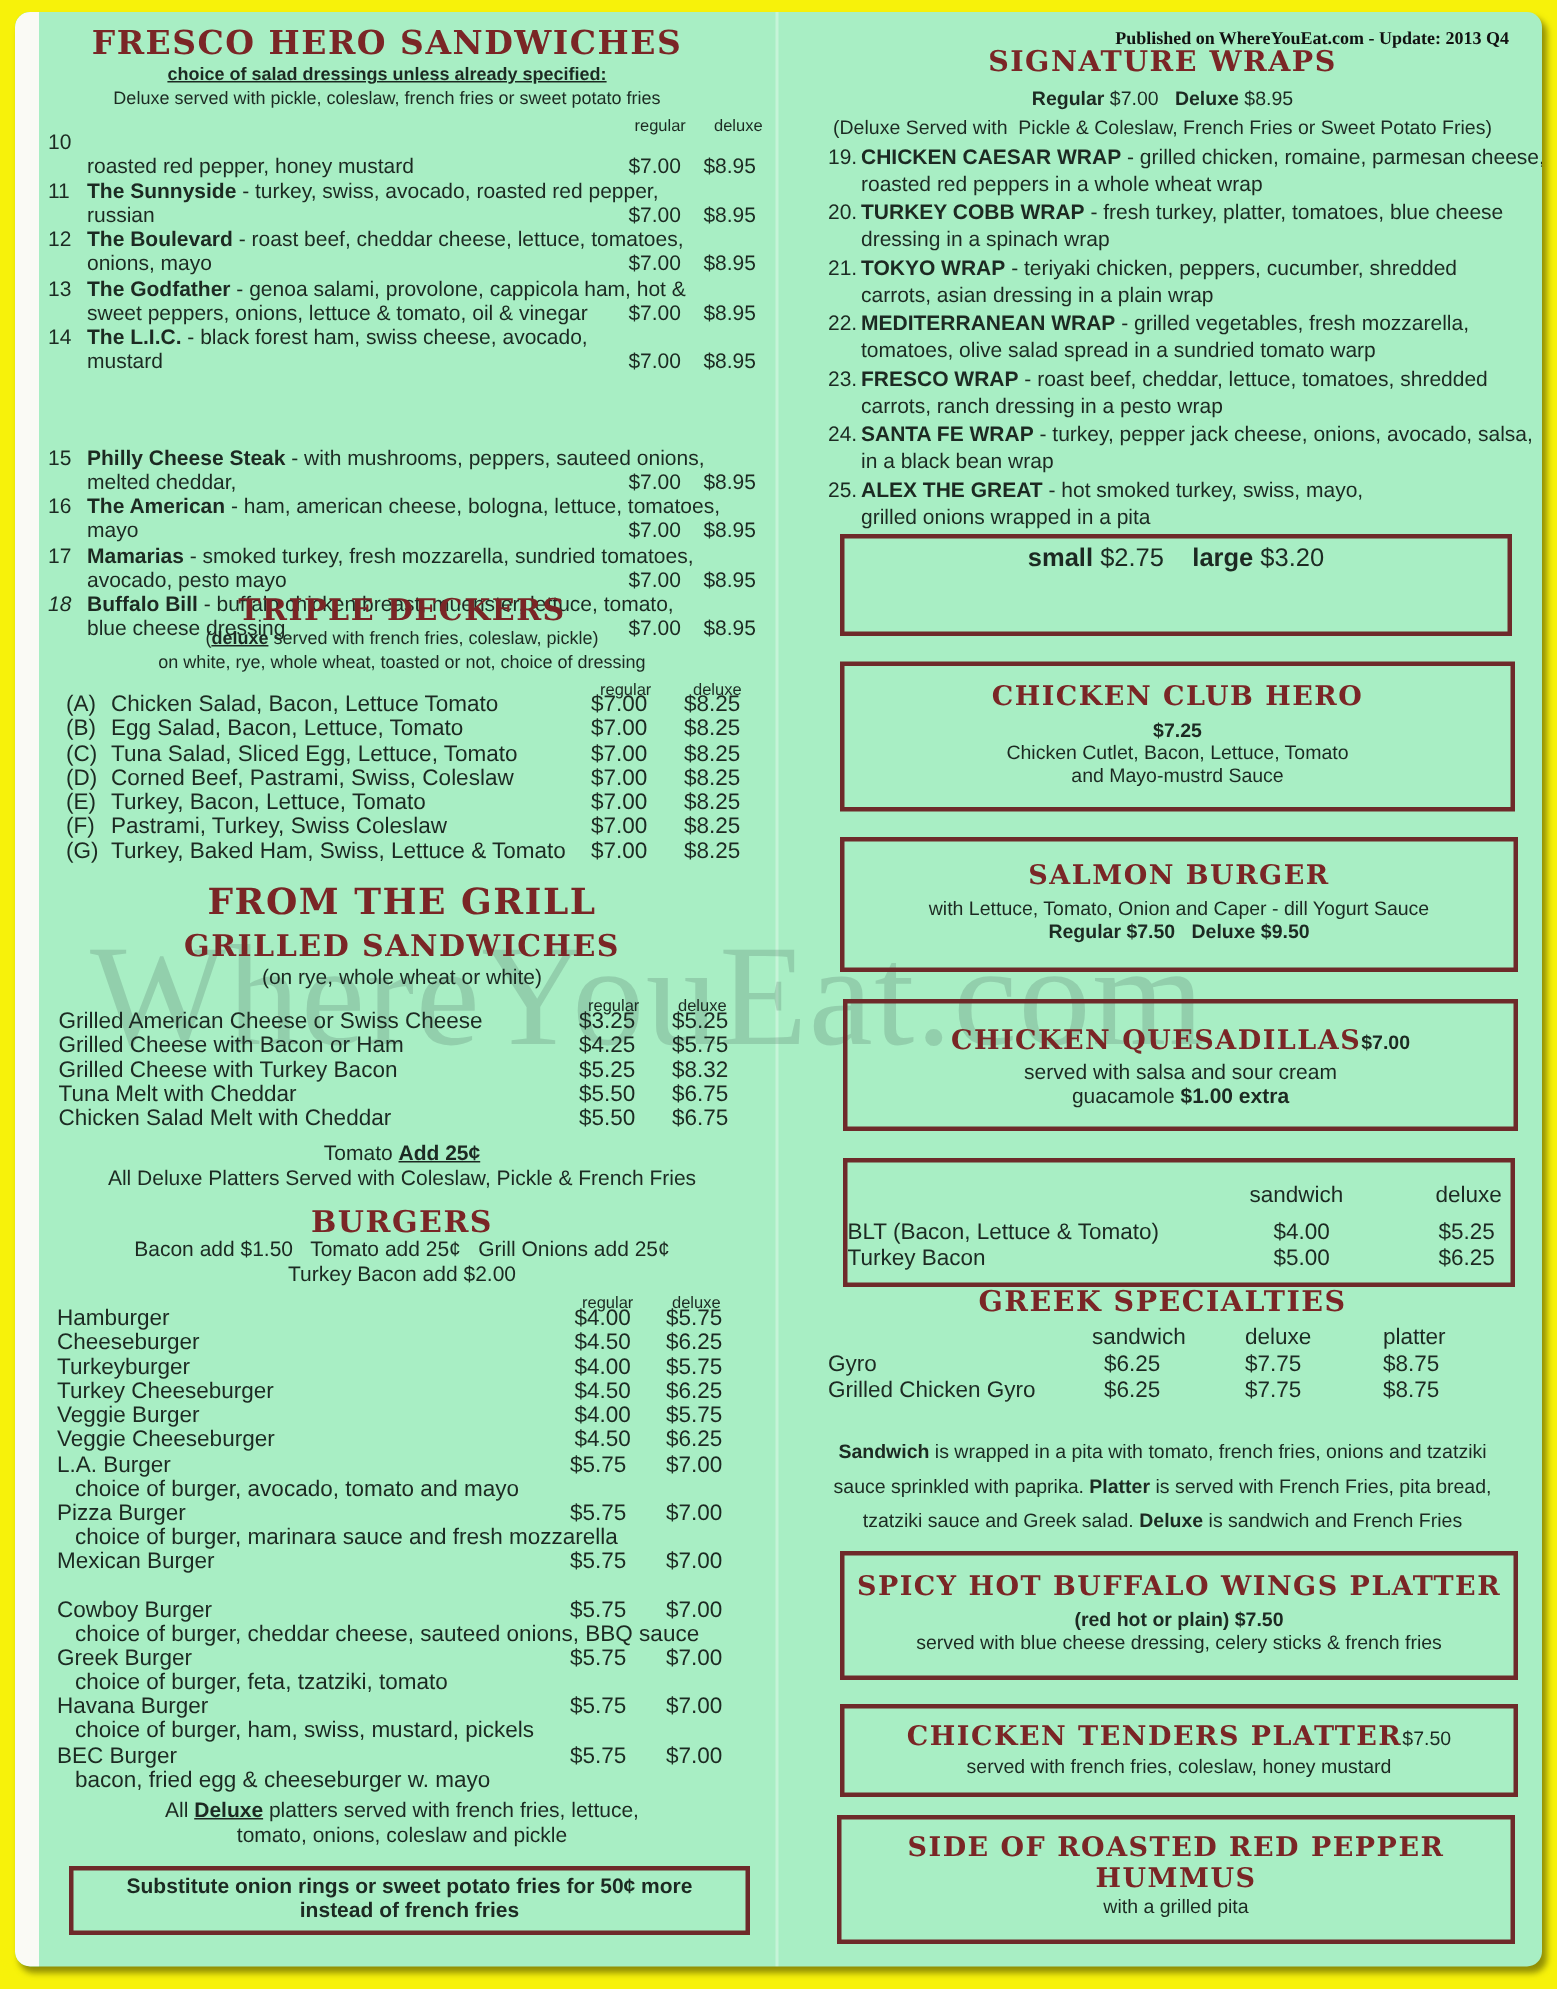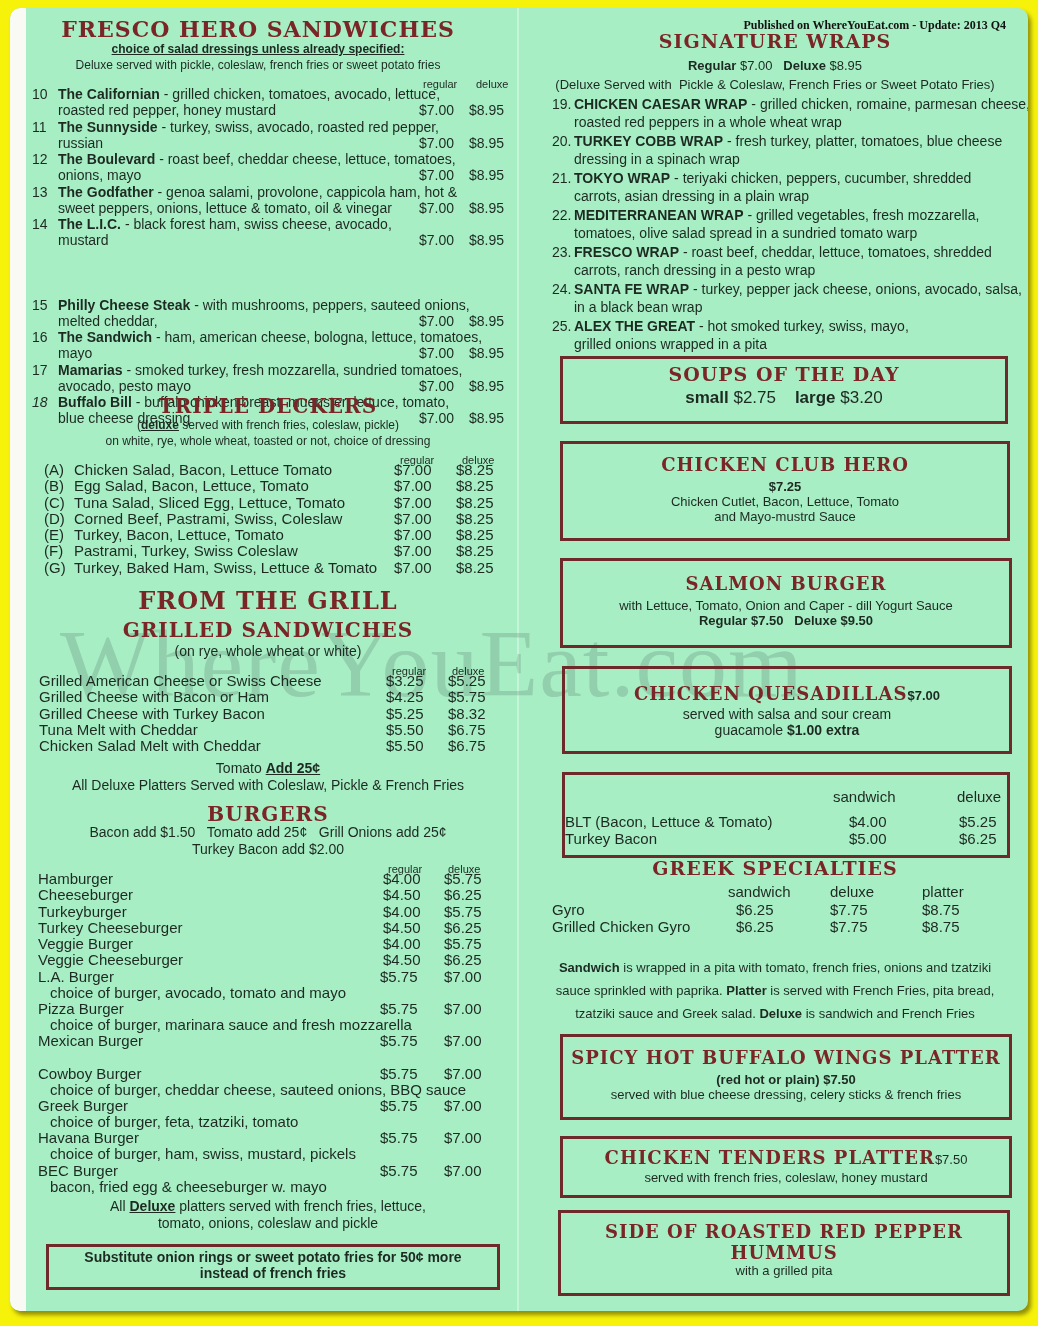--- a/index.html
+++ b/index.html
@@ -31,21 +31,20 @@
 
   <div class="col left">
     <div class="title" style="position:absolute;top:8px;left:0;width:460px;font-size:22px;">FRESCO HERO SANDWICHES</div>
     <div class="sub ul" style="position:absolute;top:34px;left:0;width:460px;font-size:12px;">choice of salad dressings unless already specified:</div>
     <div class="sub" style="position:absolute;top:50px;left:0;width:460px;font-size:12px;">Deluxe served with pickle, coleslaw, french fries or sweet potato fries</div>
     <div class="colhead" style="top:70px;left:395px;">regular</div>
     <div class="colhead" style="top:70px;left:448px;">deluxe</div>
     <div id="fresco-list" style="position:absolute;top:78px;left:0;width:480px;">
         <div class="row" style="height:32.5px;">
           <span style="position:absolute;left:4px;top:0;">10</span>
-          <span style="position:absolute;left:30px;top:0;white-space:nowrap;"><span style="font-weight:bold;">The Californian</span><span> - grilled chicken, tomatoes, avocado, lettuce,</span></span>
           <span style="position:absolute;left:30px;top:16px;white-space:nowrap;">roasted red pepper, honey mustard</span>
           <span style="position:absolute;right:54px;top:16px;">$7.00</span>
           <span style="position:absolute;right:4px;top:16px;">$8.95</span>
         </div>
         <div class="row" style="height:32.5px;">
           <span style="position:absolute;left:4px;top:0;">11</span>
           <span style="position:absolute;left:30px;top:0;white-space:nowrap;"><span style="font-weight:bold;">The Sunnyside</span><span> - turkey, swiss, avocado, roasted red pepper,</span></span>
           <span style="position:absolute;left:30px;top:16px;white-space:nowrap;">russian</span>
           <span style="position:absolute;right:54px;top:16px;">$7.00</span>
           <span style="position:absolute;right:4px;top:16px;">$8.95</span>
@@ -73,21 +72,21 @@
         </div>
         <div class="row" style="height:32.5px;margin-top:48px;">
           <span style="position:absolute;left:4px;top:0;">15</span>
           <span style="position:absolute;left:30px;top:0;white-space:nowrap;"><span style="font-weight:bold;">Philly Cheese Steak</span><span> - with mushrooms, peppers, sauteed onions,</span></span>
           <span style="position:absolute;left:30px;top:16px;white-space:nowrap;">melted cheddar,</span>
           <span style="position:absolute;right:54px;top:16px;">$7.00</span>
           <span style="position:absolute;right:4px;top:16px;">$8.95</span>
         </div>
         <div class="row" style="height:32.5px;">
           <span style="position:absolute;left:4px;top:0;">16</span>
-          <span style="position:absolute;left:30px;top:0;white-space:nowrap;"><span style="font-weight:bold;">The Sandwich</span><span> - ham, american cheese, bologna, lettuce, tomatoes,</span></span>
+          <span style="position:absolute;left:30px;top:0;white-space:nowrap;"><span style="font-weight:bold;">The American</span><span> - ham, american cheese, bologna, lettuce, tomatoes,</span></span>
           <span style="position:absolute;left:30px;top:16px;white-space:nowrap;">mayo</span>
           <span style="position:absolute;right:54px;top:16px;">$7.00</span>
           <span style="position:absolute;right:4px;top:16px;">$8.95</span>
         </div>
         <div class="row" style="height:32.5px;">
           <span style="position:absolute;left:4px;top:0;">17</span>
           <span style="position:absolute;left:30px;top:0;white-space:nowrap;"><span style="font-weight:bold;">Mamarias</span><span> - smoked turkey, fresh mozzarella, sundried tomatoes,</span></span>
           <span style="position:absolute;left:30px;top:16px;white-space:nowrap;">avocado, pesto mayo</span>
           <span style="position:absolute;right:54px;top:16px;">$7.00</span>
           <span style="position:absolute;right:4px;top:16px;">$8.95</span>
@@ -309,21 +308,20 @@
           <span style="position:absolute;left:22px;top:18px;white-space:nowrap;">in a black bean wrap</span>
         </div>
         <div class="row" style="height:37px;font-size:14px;">
           <span style="position:absolute;left:0;top:0;">25.</span>
           <span style="position:absolute;left:22px;top:0;white-space:nowrap;"><span style="font-weight:bold;">ALEX THE GREAT</span><span> - hot smoked turkey, swiss, mayo,</span></span>
           <span style="position:absolute;left:22px;top:18px;white-space:nowrap;">grilled onions wrapped in a pita</span>
         </div>
       </div>
 
     <div class="box" style="top:348px;left:20px;width:442px;height:62px;">
-      <div class="title" style="font-size:19px;margin-top:4px;">SOUPS OF THE DAY</div>
       <div style="font-size:17px;margin-top:3px;"><b>small</b><span> $2.75</span>&nbsp;&nbsp;&nbsp;&nbsp;<b>large</b><span> $3.20</span></div>
     </div>
 
     <div class="box" style="top:433px;left:20px;width:444px;height:94px;">
       <div class="title" style="font-size:18px;margin-top:10px;">CHICKEN CLUB HERO</div>
       <div style="font-weight:bold;font-size:13px;margin-top:4px;">$7.25</div>
       <div style="font-size:13px;">Chicken Cutlet, Bacon, Lettuce, Tomato</div>
       <div style="font-size:13px;">and Mayo-mustrd Sauce</div>
     </div>
 

